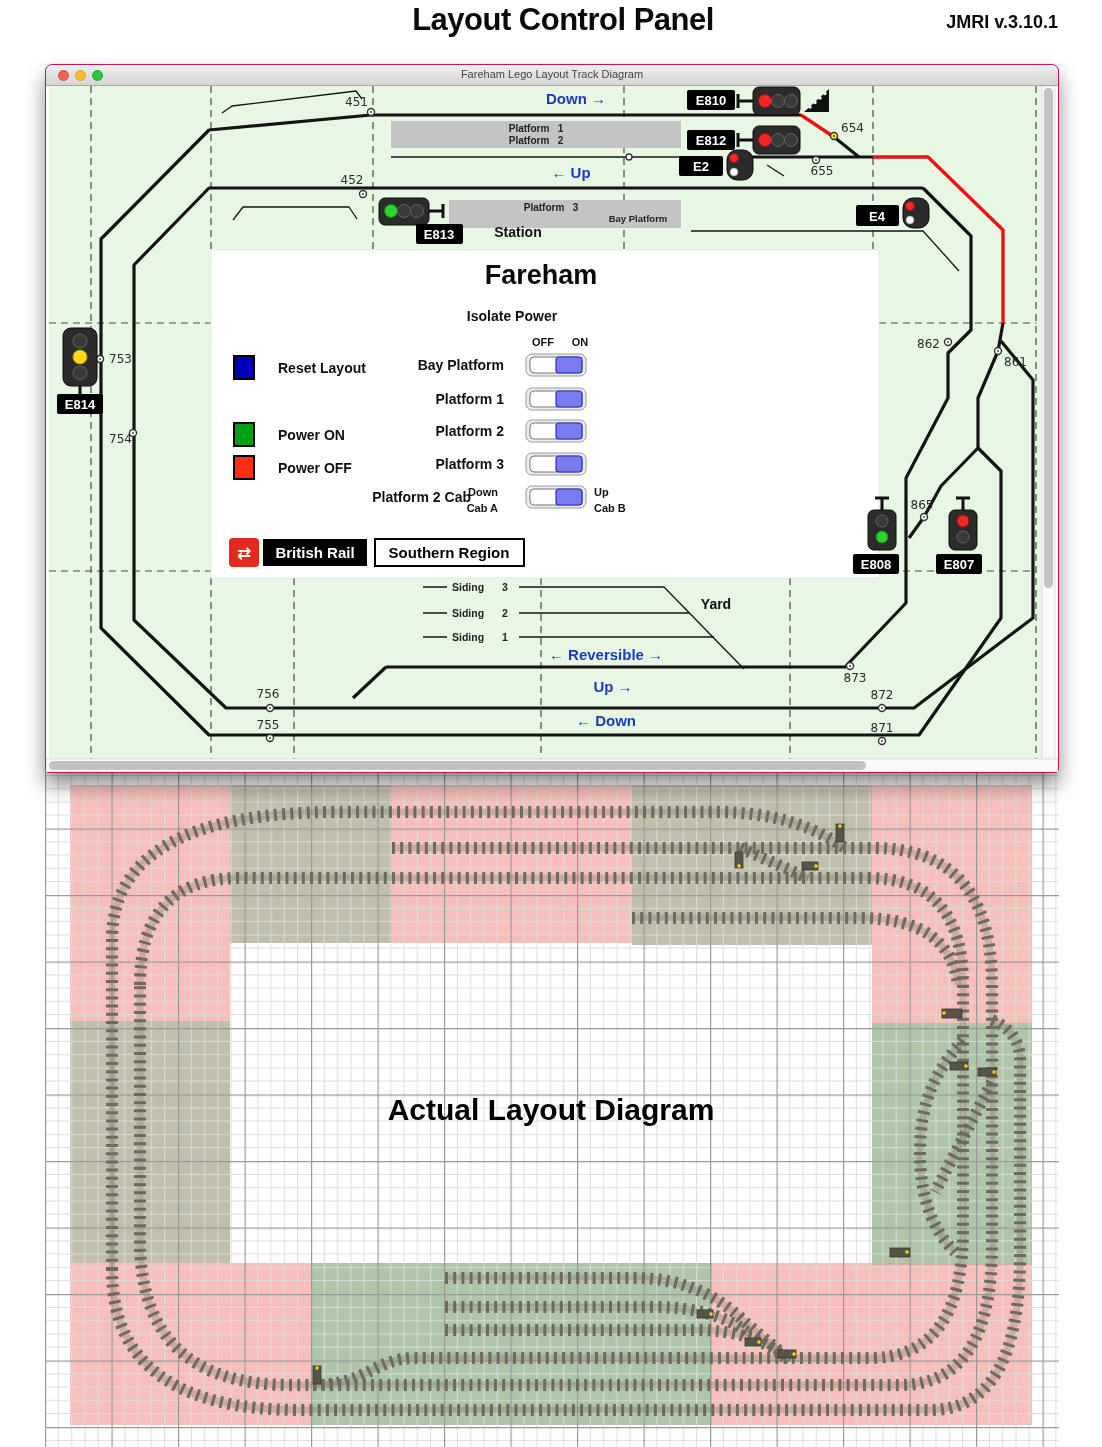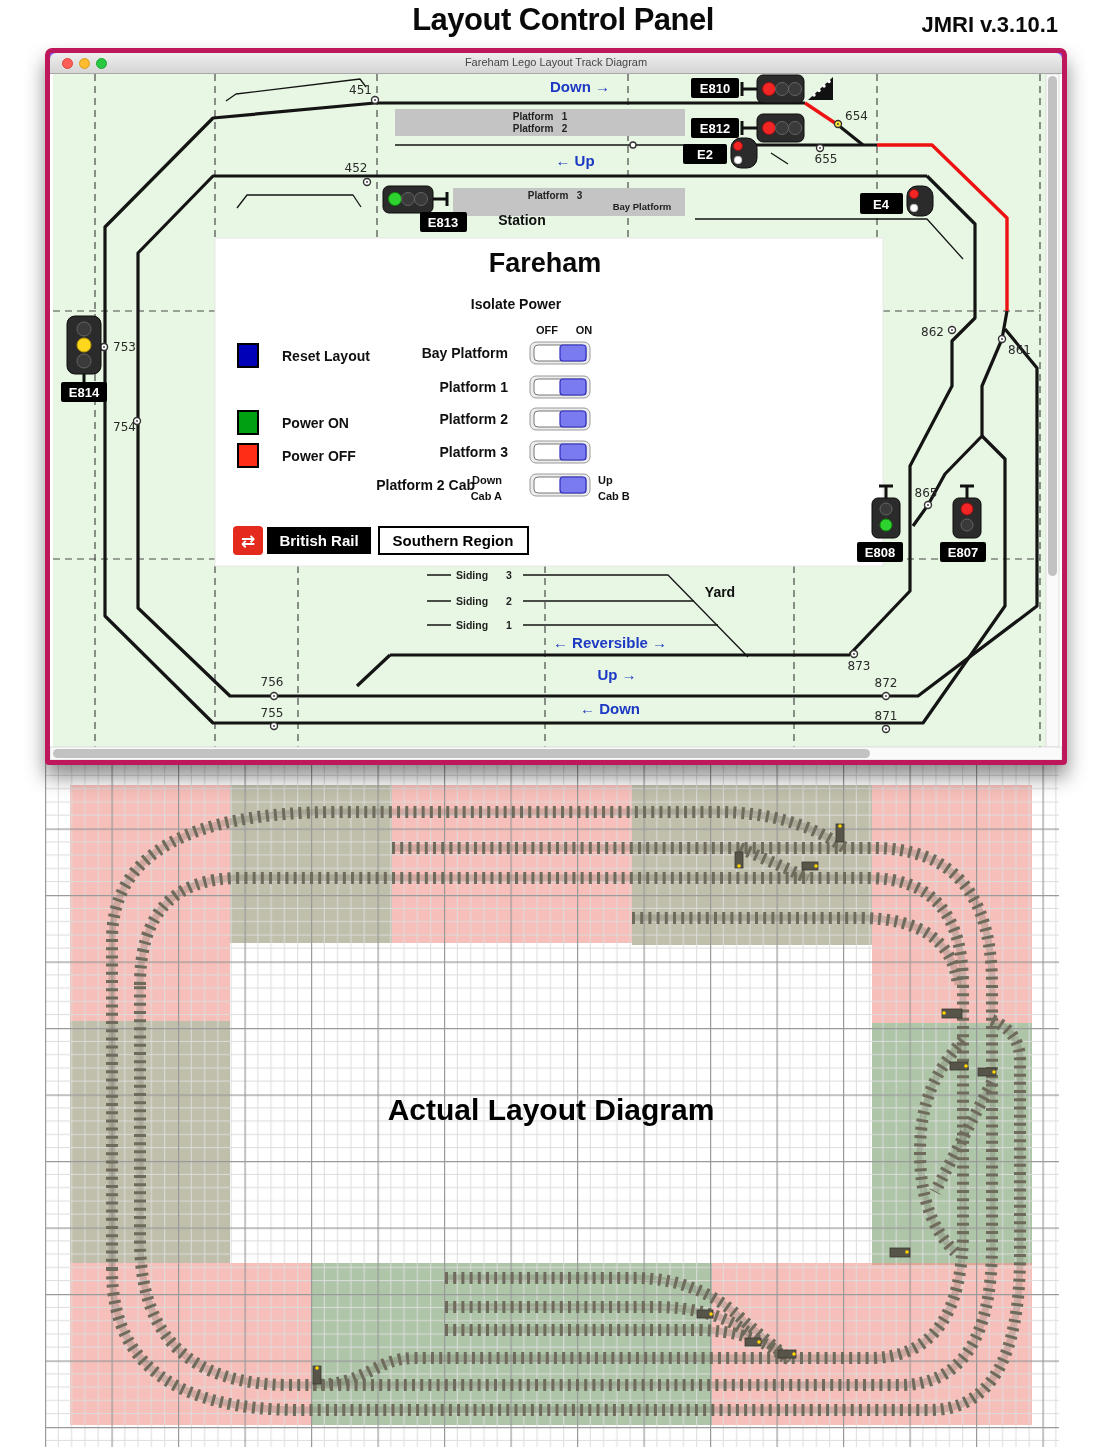--- a/index.html
+++ b/index.html
@@ -1,20 +1,20 @@
 <!DOCTYPE html>
 <html><head>
 <meta charset="utf-8">
 <style>
   html,body{margin:0;padding:0;background:#fff;}
   body{width:1102px;height:1447px;position:relative;font-family:"Liberation Sans",sans-serif;overflow:hidden;}
   .page-title{position:absolute;top:2px;left:0;width:1102px;text-align:center;font-size:31px;font-weight:bold;color:#0a0a0a;letter-spacing:-0.5px;padding-left:12px;}
-  .jmri-ver{position:absolute;top:12px;right:44px;font-size:22px;font-weight:bold;color:#0a0a0a;}
+  .jmri-ver{position:absolute;top:12px;right:44px;font-size:18px;font-weight:bold;color:#0a0a0a;}
   
-  .mac-window{position:absolute;left:45px;top:48px;width:1012px;height:707px;border:5px solid #be185d;border-radius:7px 7px 4px 4px;background:#8b5cf6;box-shadow:0 12px 20px rgba(0,0,0,0.45);z-index:5;}
+  .mac-window{position:absolute;left:45px;top:64px;width:1012px;height:707px;border:1px solid #be185d;border-radius:7px 7px 4px 4px;background:#8b5cf6;box-shadow:0 12px 20px rgba(0,0,0,0.45);z-index:5;}
   .titlebar{height:20px;border-radius:6px 6px 0 0;background:linear-gradient(#eeeeee,#d5d5d5);border-bottom:1px solid #a8a8a8;position:relative;}
   .title-text{position:absolute;left:0;right:0;top:3px;text-align:center;font-size:11px;color:#444;}
   .tl{position:absolute;top:5px;width:11px;height:11px;border-radius:50%;}
   .tl.red{left:12px;background:#ff5f57;border:1px solid #e0443e;box-sizing:border-box;}
   .tl.yellow{left:29px;background:#febc2e;border:1px solid #d89e24;box-sizing:border-box;}
   .tl.green{left:46px;background:#28c840;border:1px solid #1da633;box-sizing:border-box;}
   .win-content{position:relative;width:1012px;height:686px;background:#fff;}
   
   .blue{font:bold 15px "Liberation Sans",sans-serif;fill:#1d39c4;}
   .blk14{font:bold 14px "Liberation Sans",sans-serif;fill:#101010;}

